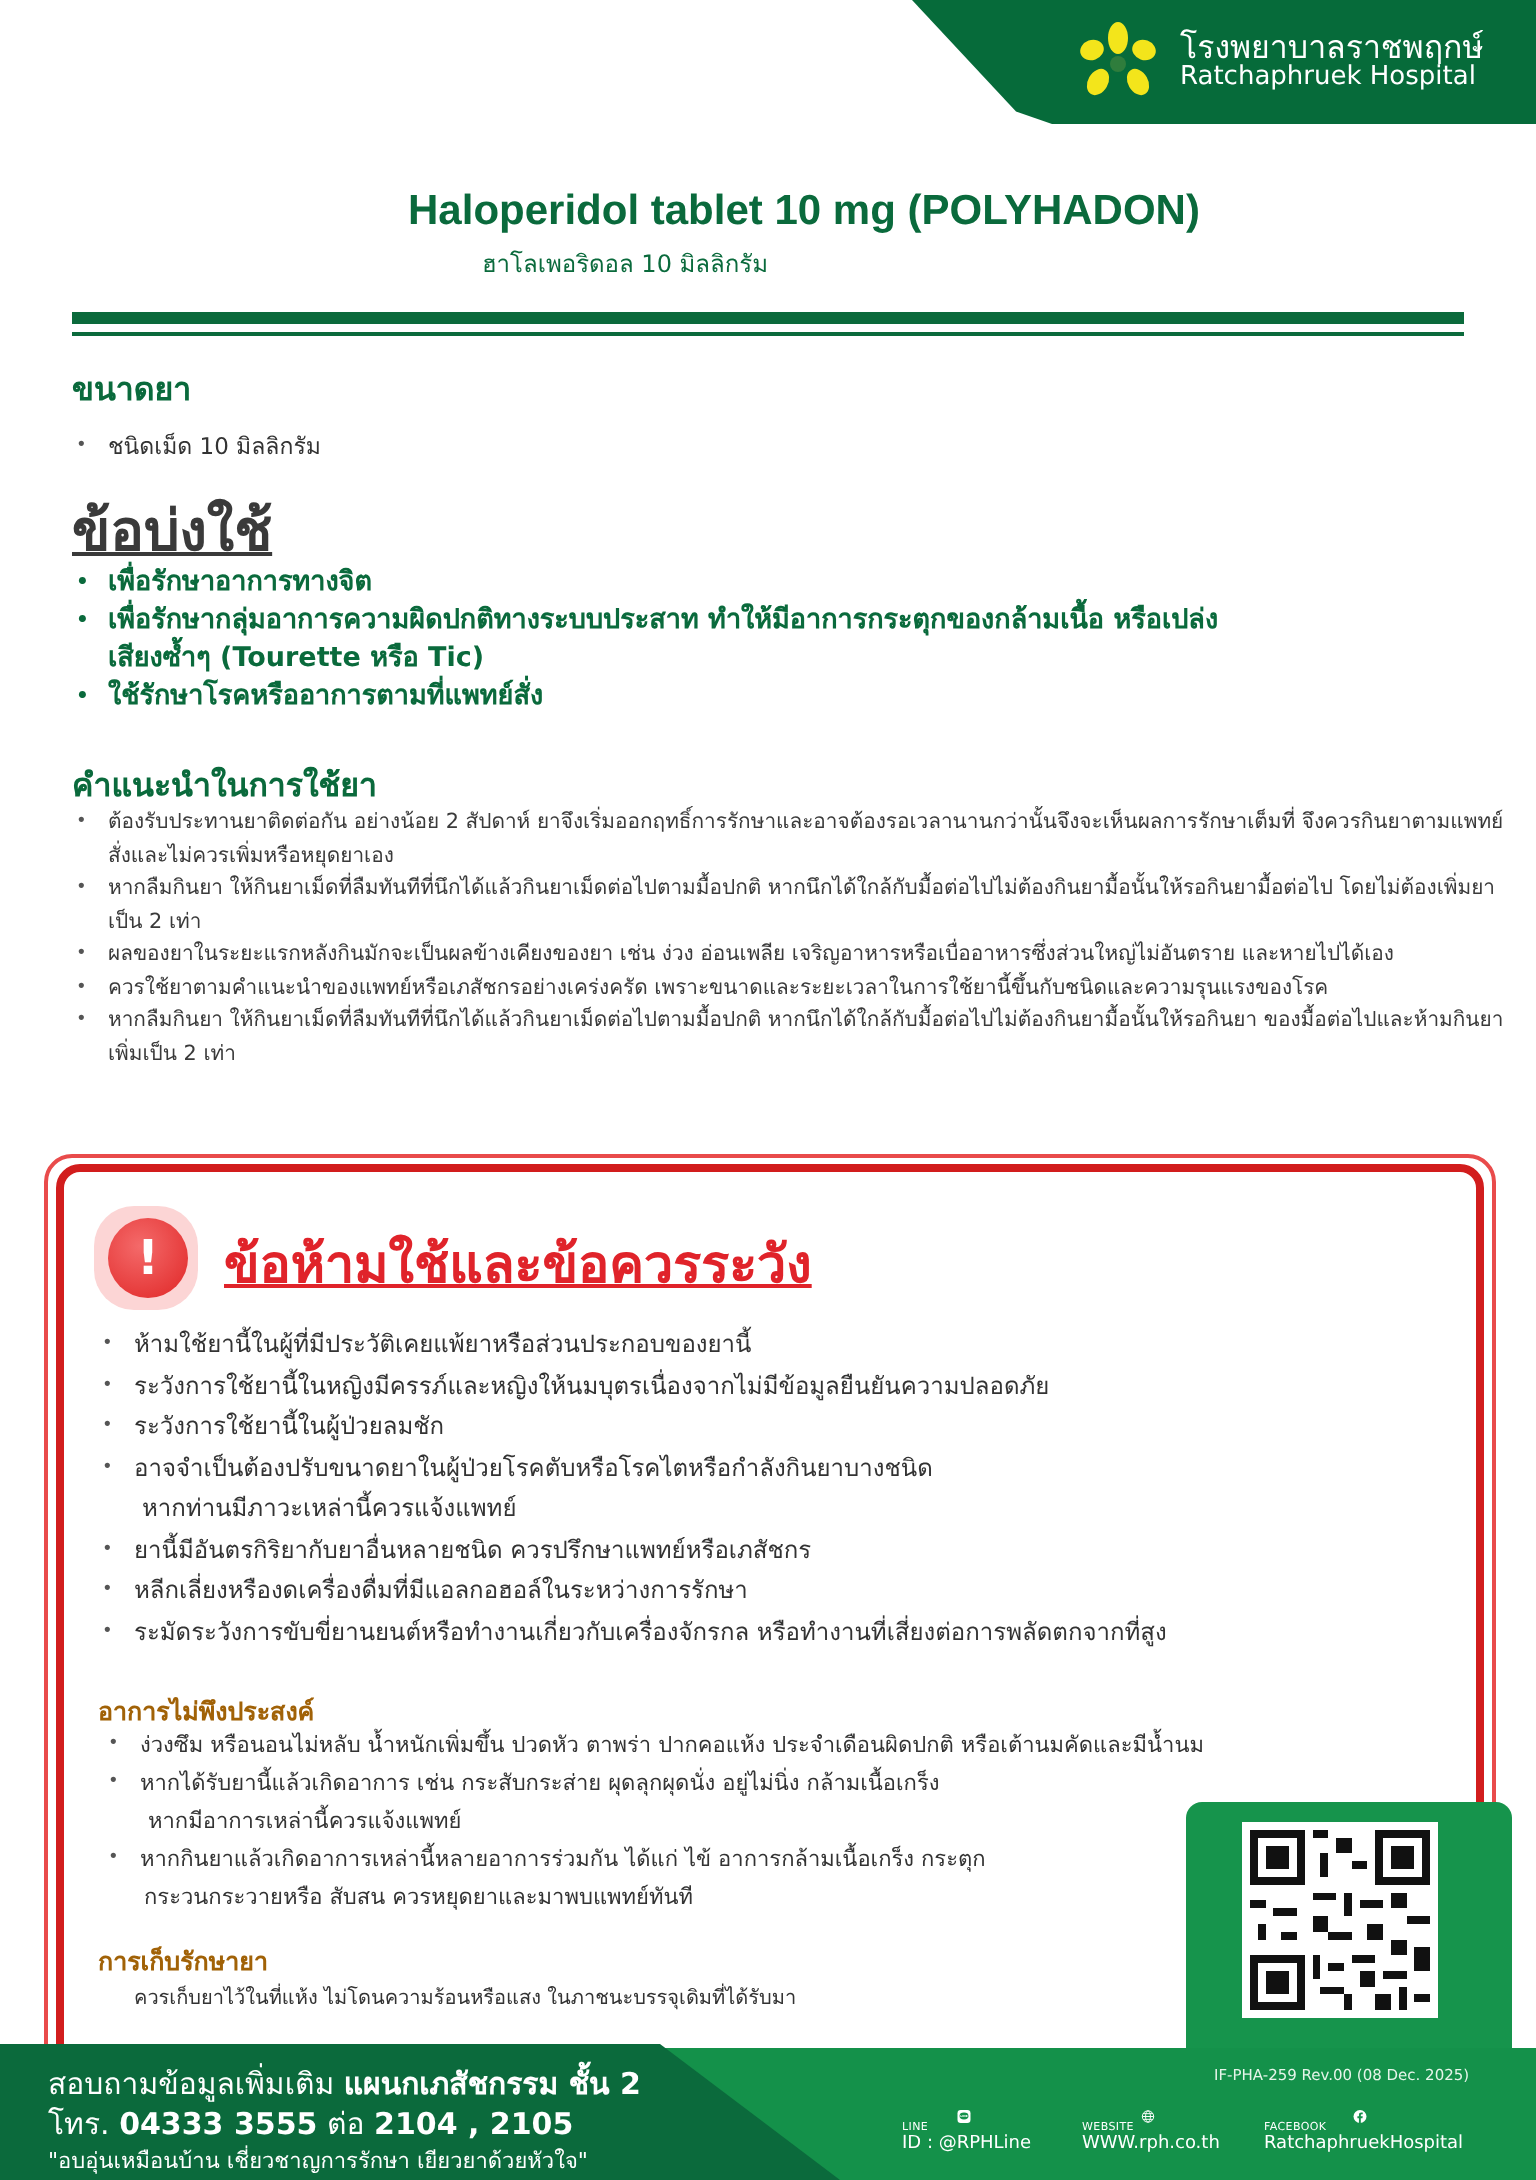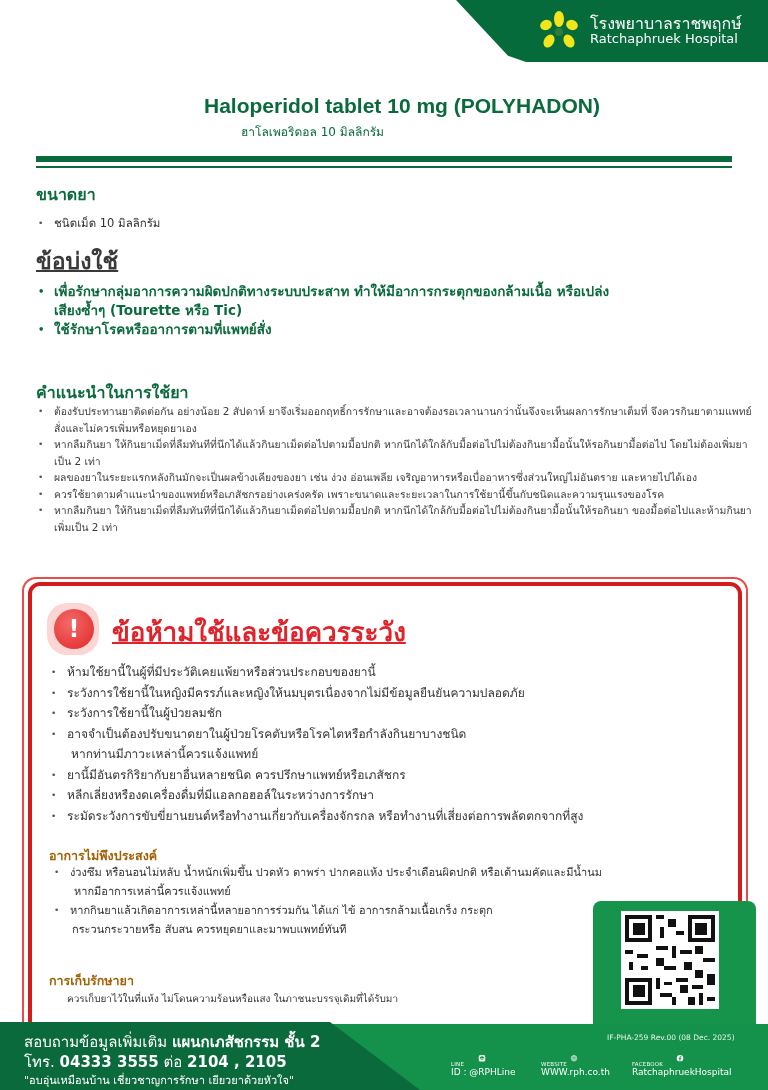--- a/index.html
+++ b/index.html
@@ -85,22 +85,23 @@
 <div class="title">Haloperidol tablet 10 mg (POLYHADON)</div>
 <div class="subtitle">ฮาโลเพอริดอล 10 มิลลิกรัม</div>
 <div class="rule-thick"></div>
 <div class="rule-thin"></div>
 
 <div class="h-green" style="top:182px;font-size:16px;">ขนาดยา</div>
 <ul class="list" style="top:214px;">
   <li style="font-size:11.5px;line-height:18px;color:#333;">ชนิดเม็ด 10 มิลลิกรัม</li>
 </ul>
 
-<div class="h-dark" style="top:243px;font-size:23px;">ข้อบ่งใช้</div>
+<div class="h-dark" style="top:243px;font-size:28px;">ข้อบ่งใช้</div>
 <ul class="list ind-list" style="top:282px;">
+  <li>เพื่อรักษาอาการทางจิต</li>
   <li>เพื่อรักษากลุ่มอาการความผิดปกติทางระบบประสาท ทำให้มีอาการกระตุกของกล้ามเนื้อ หรือเปล่ง</li>
   <li style="list-style:none;" class="cont">เสียงซ้ำๆ (Tourette หรือ Tic)</li>
   <li>ใช้รักษาโรคหรืออาการตามที่แพทย์สั่ง</li>
 </ul>
 
 <div class="h-green" style="top:380px;font-size:16px;">คำแนะนำในการใช้ยา</div>
 <ul class="list adv-list" style="top:403px;">
   <li>ต้องรับประทานยาติดต่อกัน อย่างน้อย 2 สัปดาห์ ยาจึงเริ่มออกฤทธิ์การรักษาและอาจต้องรอเวลานานกว่านั้นจึงจะเห็นผลการรักษาเต็มที่ จึงควรกินยาตามแพทย์สั่งและไม่ควรเพิ่มหรือหยุดยาเอง</li>
   <li>หากลืมกินยา ให้กินยาเม็ดที่ลืมทันทีที่นึกได้แล้วกินยาเม็ดต่อไปตามมื้อปกติ หากนึกได้ใกล้กับมื้อต่อไปไม่ต้องกินยามื้อนั้นให้รอกินยามื้อต่อไป โดยไม่ต้องเพิ่มยาเป็น 2 เท่า</li>
   <li>ผลของยาในระยะแรกหลังกินมักจะเป็นผลข้างเคียงของยา เช่น ง่วง อ่อนเพลีย เจริญอาหารหรือเบื่ออาหารซึ่งส่วนใหญ่ไม่อันตราย และหายไปได้เอง</li>
@@ -121,20 +122,21 @@
   <li>อาจจำเป็นต้องปรับขนาดยาในผู้ป่วยโรคตับหรือโรคไตหรือกำลังกินยาบางชนิด</li>
   <li style="padding-left:22px;" class="nob">หากท่านมีภาวะเหล่านี้ควรแจ้งแพทย์</li>
   <li>ยานี้มีอันตรกิริยากับยาอื่นหลายชนิด ควรปรึกษาแพทย์หรือเภสัชกร</li>
   <li>หลีกเลี่ยงหรืองดเครื่องดื่มที่มีแอลกอฮอล์ในระหว่างการรักษา</li>
   <li>ระมัดระวังการขับขี่ยานยนต์หรือทำงานเกี่ยวกับเครื่องจักรกล หรือทำงานที่เสี่ยงต่อการพลัดตกจากที่สูง</li>
 </ul>
 
 <div class="sub-head" style="top:846px;">อาการไม่พึงประสงค์</div>
 <ul class="list side-list" style="top:863px;left:52px;">
   <li>ง่วงซึม หรือนอนไม่หลับ น้ำหนักเพิ่มขึ้น ปวดหัว ตาพร่า ปากคอแห้ง ประจำเดือนผิดปกติ หรือเต้านมคัดและมีน้ำนม</li>
+  <li>หากได้รับยานี้แล้วเกิดอาการ เช่น กระสับกระส่าย ผุดลุกผุดนั่ง อยู่ไม่นิ่ง กล้ามเนื้อเกร็ง</li>
   <li style="padding-left:22px;" class="nob">หากมีอาการเหล่านี้ควรแจ้งแพทย์</li>
   <li>หากกินยาแล้วเกิดอาการเหล่านี้หลายอาการร่วมกัน ได้แก่ ไข้ อาการกล้ามเนื้อเกร็ง กระตุก</li>
   <li style="padding-left:20px;" class="nob">กระวนกระวายหรือ สับสน ควรหยุดยาและมาพบแพทย์ทันที</li>
 </ul>
 
 <div class="sub-head" style="top:971px;">การเก็บรักษายา</div>
 <div class="plain" style="top:991px;">ควรเก็บยาไว้ในที่แห้ง ไม่โดนความร้อนหรือแสง ในภาชนะบรรจุเดิมที่ได้รับมา</div>
 
 <div class="qr-card"></div>
 <svg class="qr-box" viewBox="0 0 25 25" shape-rendering="crispEdges">

